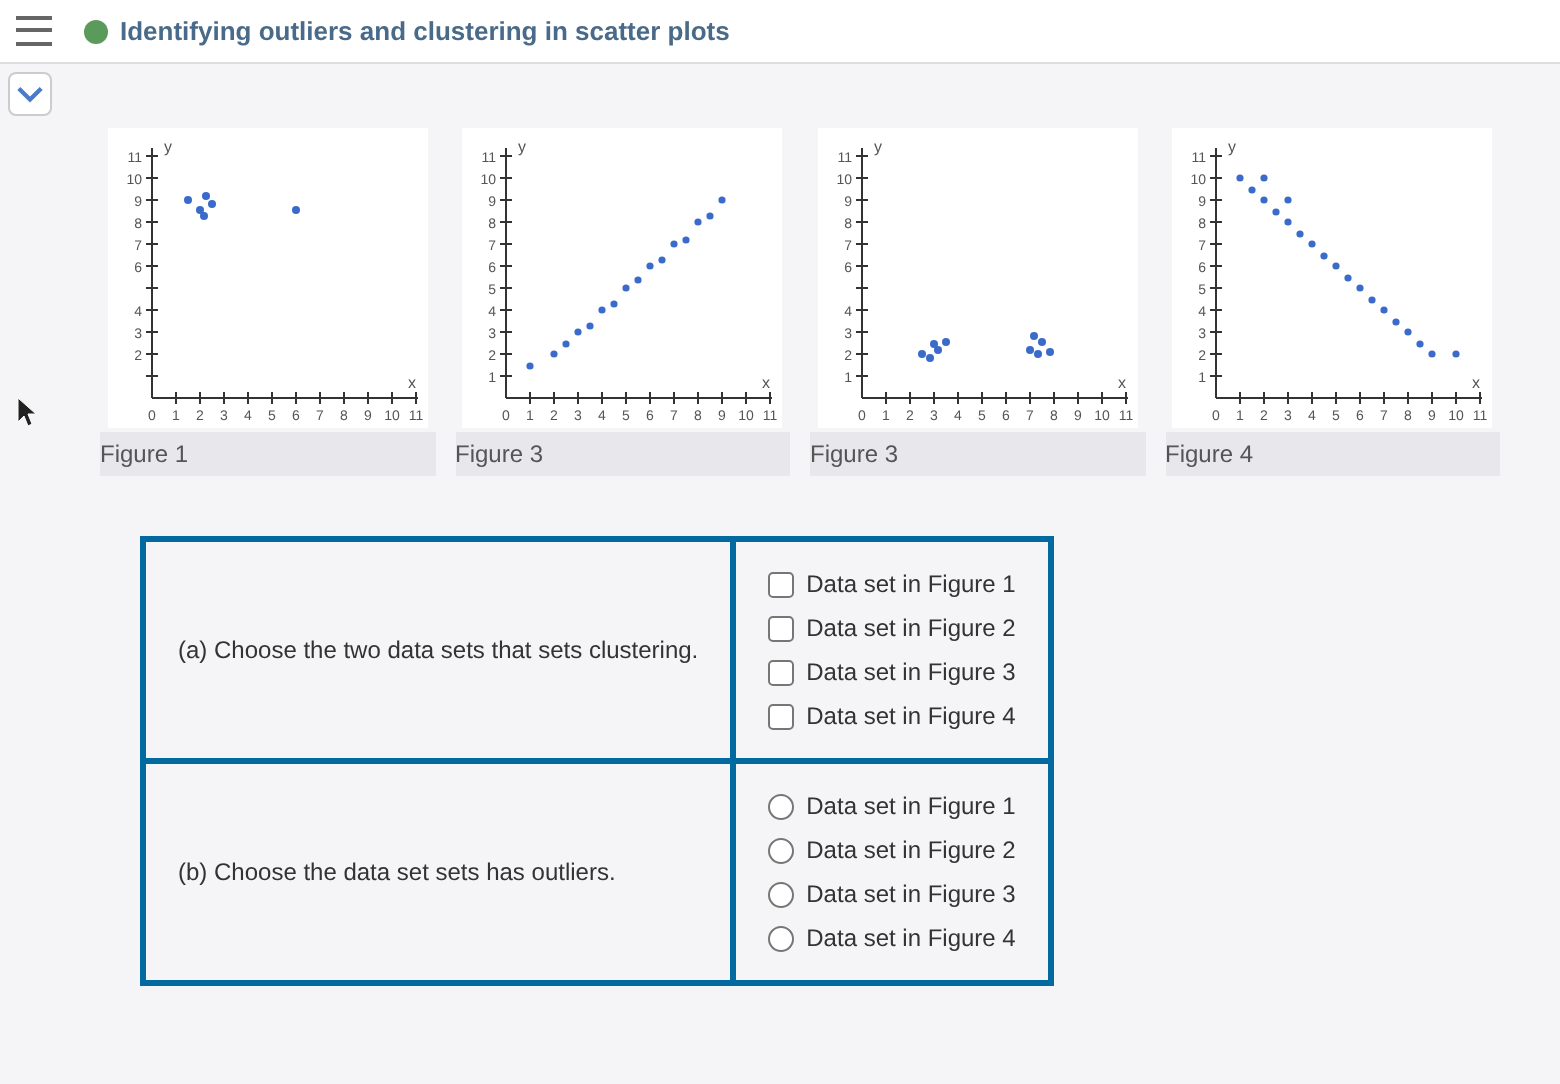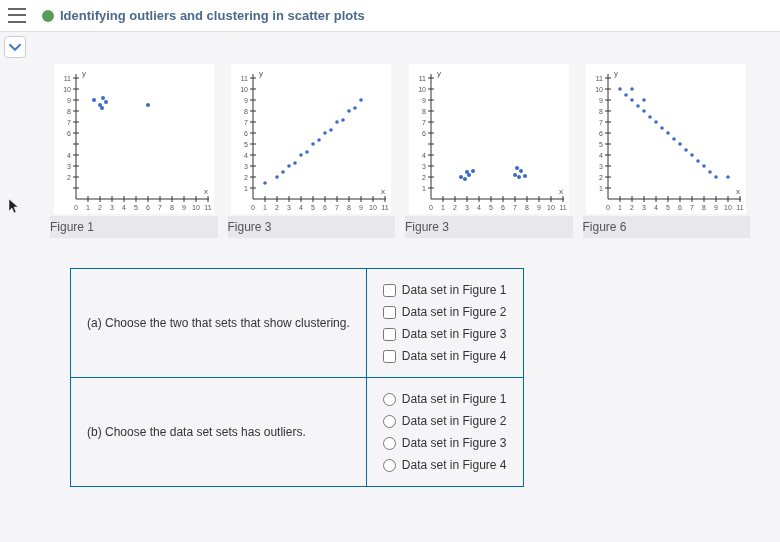--- a/index.html
+++ b/index.html
@@ -11,21 +11,21 @@
     .dot-icon { width: 12px; height: 12px; border-radius: 50%; background: #5a9a5a; margin-right: 6px; margin-left: 4px; }
     .collapse-btn { width: 22px; height: 22px; border: 1px solid #ccc; border-radius: 4px; display: flex; align-items: center; justify-content: center; margin: 4px 4px 0 4px; background: #fff; cursor: pointer; }
     .collapse-btn svg { width: 14px; height: 14px; }
     .cursor-icon { position: absolute; left: 8px; top: 198px; width: 14px; height: 18px; }
     .content { padding: 0 30px 10px 50px; }
     .figures-row { display: flex; gap: 10px; justify-content: space-between; margin-top: 6px; }
     .figure-box { flex: 1; display: flex; flex-direction: column; align-items: center; }
     .scatter { width: 160px; height: 150px; background: #fff; position: relative; }
     .fig-label { background: #e8e8ec; width: 100%; font-size: 12px; padding: 4px 0; color: #555; margin-top: 2px; }
     .qtable { border-collapse: collapse; margin-top: 30px; margin-left: 20px; border: 1px solid #888; }
-    .qtable td { border: 1px solid #0369a1; padding: 10px 16px; font-size: 12px; color: #333; vertical-align: middle; }
+    .qtable td { border: 3px solid #0369a1; padding: 10px 16px; font-size: 12px; color: #333; vertical-align: middle; }
     .opt-row { display: flex; align-items: center; gap: 6px; padding: 4px 0; font-size: 12px; }
     .opt-row input { width: 13px; height: 13px; }
   </style>
 </head>
 <body>
 
 <div class="topbar">
   <div class="menu-icon">
       <span></span>
       <span></span>
@@ -347,28 +347,28 @@
             <circle cx="94" cy="80" r="1.8"></circle>
             <circle cx="100" cy="86" r="1.8"></circle>
             <circle cx="106" cy="91" r="1.8"></circle>
             <circle cx="112" cy="97" r="1.8"></circle>
             <circle cx="118" cy="102" r="1.8"></circle>
             <circle cx="124" cy="108" r="1.8"></circle>
             <circle cx="130" cy="113" r="1.8"></circle>
             <circle cx="142" cy="113" r="1.8"></circle>
         </g>
       </svg>
-      <div class="fig-label">Figure 6</div>
+      <div class="fig-label">Figure 4</div>
     </div>
   </div>
 
   <table class="qtable">
     <tbody>
         <tr>
-      <td>(a) Choose the two that sets that show clustering.</td>
+      <td>(a) Choose the two data sets that sets clustering.</td>
       <td>
         <div class="opt-row">
               <input type="checkbox" style="">
               <span>Data set in Figure 1</span>
             </div>
         <div class="opt-row">
               <input type="checkbox" style="">
               <span>Data set in Figure 2</span>
             </div>
         <div class="opt-row">

